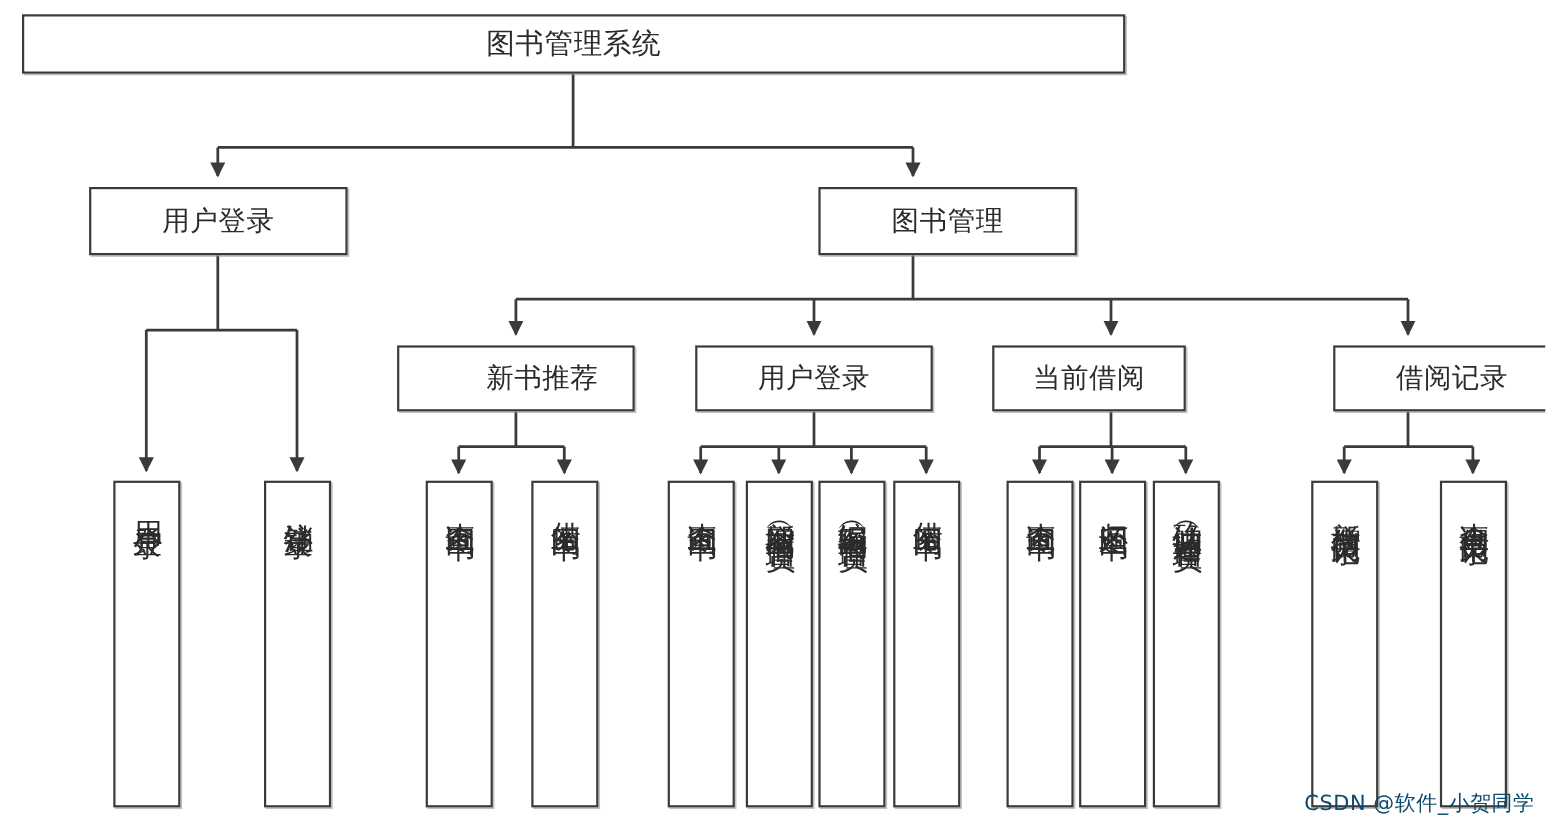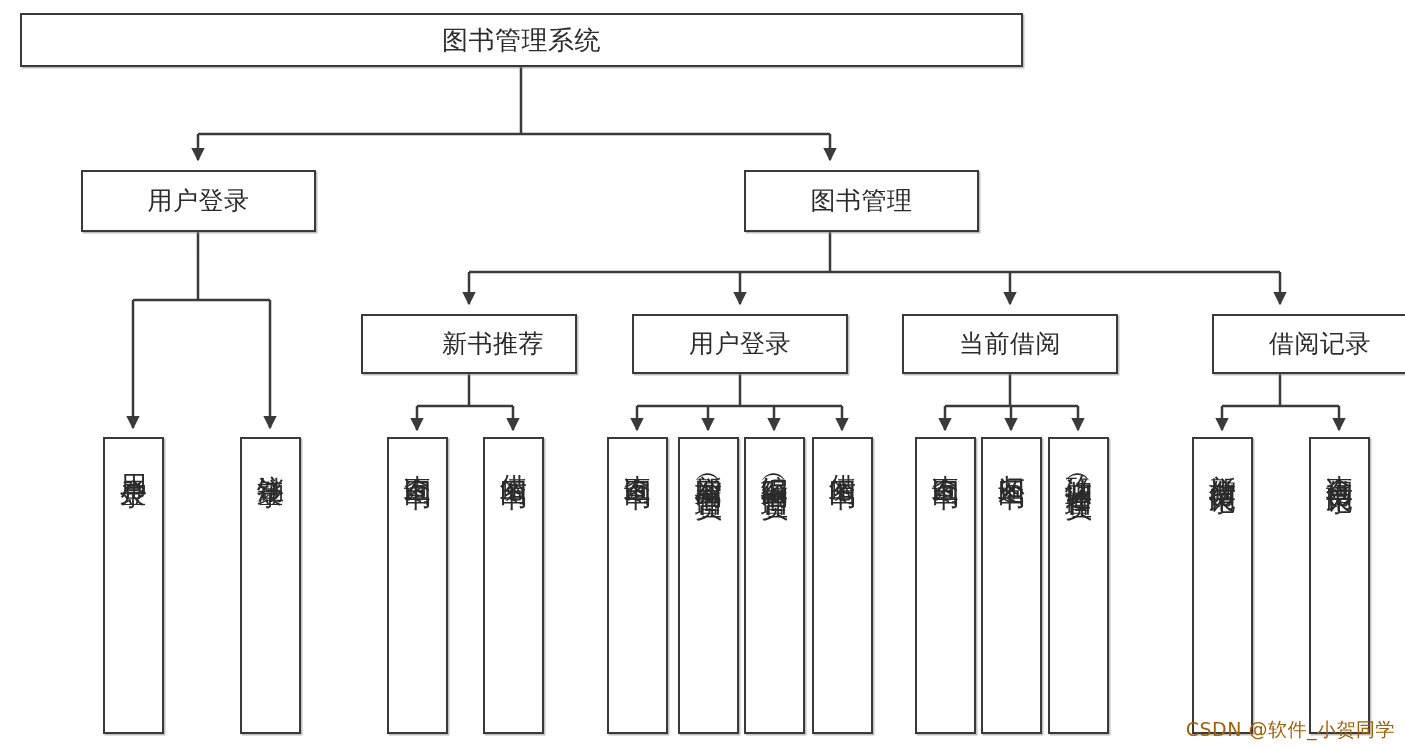--- a/index.html
+++ b/index.html
@@ -59,21 +59,21 @@
     text-align: left;
   }
   .node.root .label {
     font-size: 26px;
   }
   .watermark {
     position: absolute;
     right: 10px;
     bottom: 4px;
     font-size: 19px;
-    color: #a16207;
+    color: #0c4a6e;
     letter-spacing: 0.5px;
     white-space: nowrap;
     font-family: "DejaVu Sans", "Liberation Sans", sans-serif;
   }
 </style>
 </head>
 <body>
 
 <div id="canvas">
 
@@ -137,21 +137,21 @@
   <div class="node horiz" style="left:712px; top:170px; width:235px; height:62px;margin-left:32px;">
     <span class="label">图书管理</span>
   </div>
 
   <div class="node horiz" style="left:361px; top:314px; width:216px; height:60px;padding-left:48px;">
     <span class="label">新书推荐</span>
   </div>
   <div class="node horiz" style="left:632px; top:314px; width:216px; height:60px;">
     <span class="label">用户登录</span>
   </div>
-  <div class="node horiz" style="left:902px; top:314px; width:216px; height:60px;">
+  <div class="node horiz" style="left:902px; top:314px; width:176px; height:60px;">
     <span class="label">当前借阅</span>
   </div>
   <div class="node horiz" style="left:1172px; top:314px; width:216px; height:60px;margin-left:40px;">
     <span class="label">借阅记录</span>
   </div>
 
   <div class="node vert" style="left:103px; top:437px; width:61px; height:297px;">
     <span class="label">用户登录</span>
   </div>
   <div class="node vert" style="left:240px; top:437px; width:61px; height:297px;">

